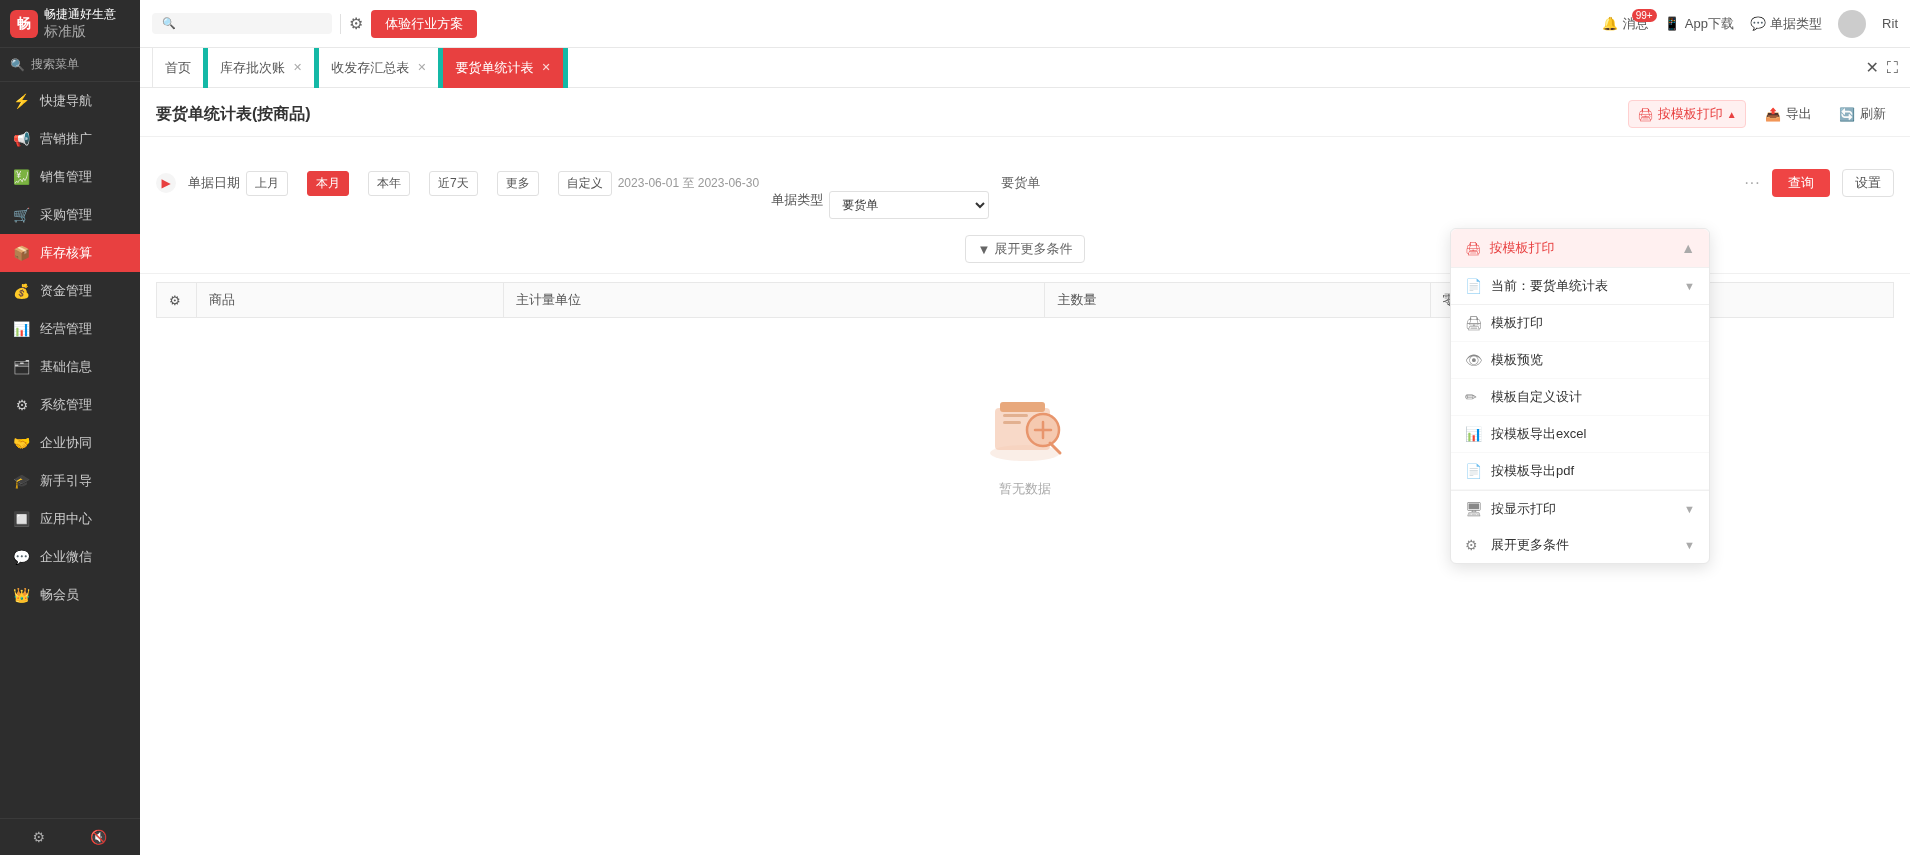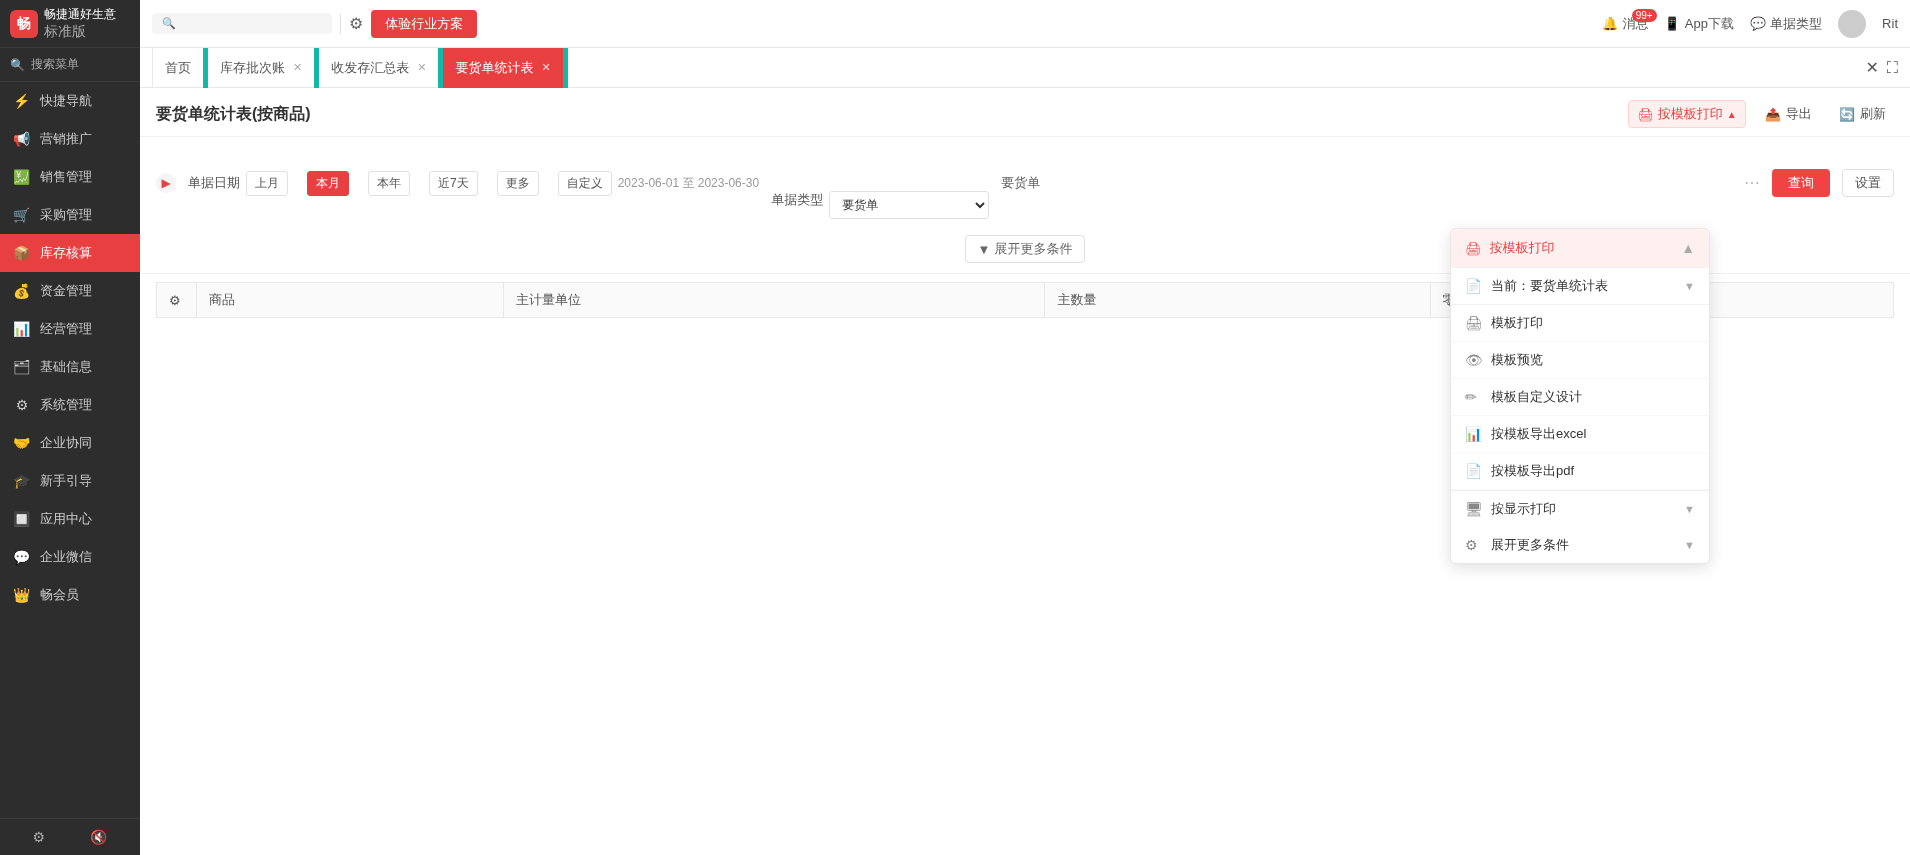--- a/index.html
+++ b/index.html
@@ -663,20 +663,36 @@
               <th>商品</th>
               <th>主计量单位</th>
               <th>主数量</th>
               <th>零售金额</th>
             </tr>
           </thead>
           <tbody>
           </tbody>
         </table>
 
+        <div class="empty-state">
+          <div class="empty-icon">
+            <svg viewBox="0 0 100 90" fill="none" xmlns="http://www.w3.org/2000/svg">
+              <ellipse cx="50" cy="75" rx="35" ry="8" fill="#f5ddd0" opacity="0.5"></ellipse>
+              <rect x="20" y="30" width="55" height="42" rx="4" fill="#f5c9b0" opacity="0.7"></rect>
+              <rect x="25" y="24" width="45" height="10" rx="3" fill="#e8a87c"></rect>
+              <circle cx="68" cy="52" r="16" fill="#f5c9b0" stroke="#e8956c" stroke-width="2.5"></circle>
+              <line x1="60" y1="52" x2="76" y2="52" stroke="#e8956c" stroke-width="2.5" stroke-linecap="round"></line>
+              <line x1="68" y1="44" x2="68" y2="60" stroke="#e8956c" stroke-width="2.5" stroke-linecap="round"></line>
+              <path d="M75 65 L85 75" stroke="#e8956c" stroke-width="3" stroke-linecap="round"></path>
+              <rect x="28" y="36" width="25" height="3" rx="1.5" fill="#d4956a" opacity="0.6"></rect>
+              <rect x="28" y="43" width="18" height="3" rx="1.5" fill="#d4956a" opacity="0.6"></rect>
+            </svg>
+          </div>
+          <span class="empty-text">暂无数据</span>
+        </div>
       </div>
     </div>
 
     <div class="dropdown-menu">
       <div class="dropdown-header">
         <div class="dropdown-header-left">
           <span>🖨</span>
           <span>按模板打印</span>
         </div>
         <div class="dropdown-header-right">

